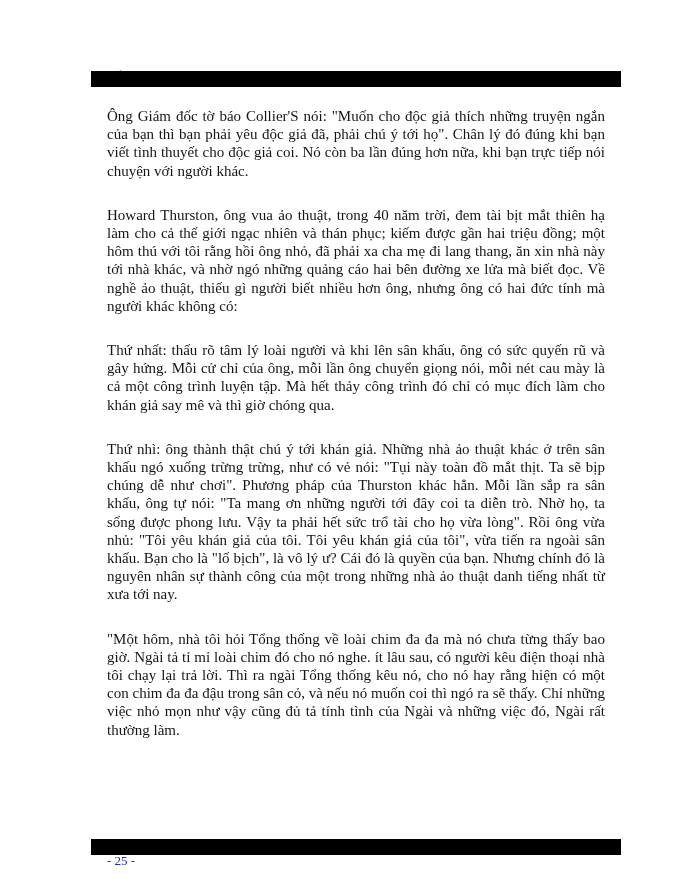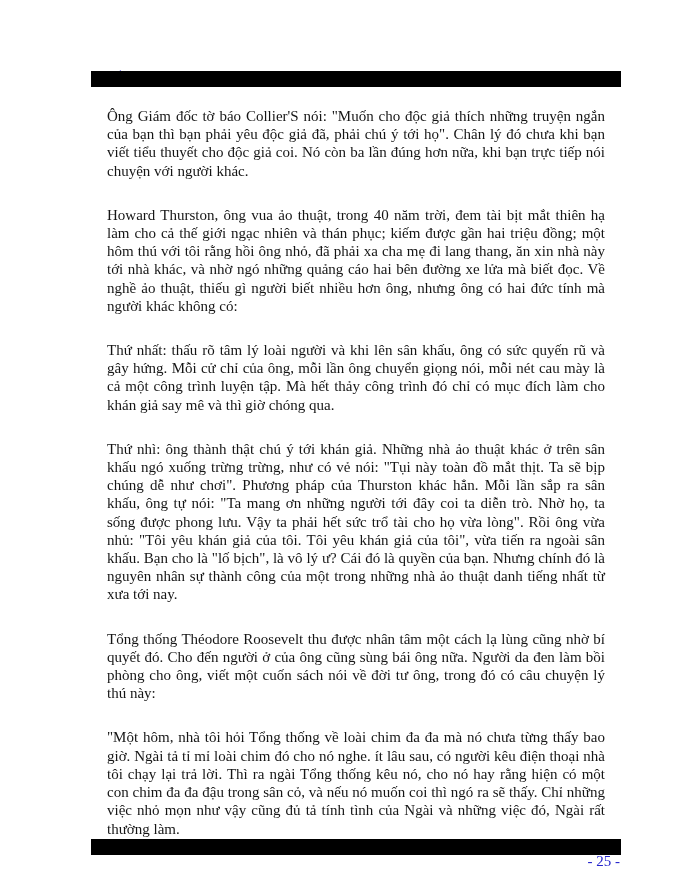--- a/index.html
+++ b/index.html
@@ -53,46 +53,45 @@
   .footer-rule {
     position: absolute;
     left: 75px;
     width: 530px;
     top: 823px;
     height: 3px;
     background: var(--rule-black);
   }
   .footer {
     position: absolute;
-    left: 90px;
+    left: 75px;
     width: 530px;
     top: 829px;
-    text-align: right;
-    font-size: 15px;
+    text-align: left;
+    font-size: 13px;
     color: var(--header-footer-blue);
   }
 </style>
 </head>
 <body>
 
 <div class="page">
 
   <div class="header">
     <span>Đắc Nhân Tâm</span>
     <span>Dale Thurston</span>
   </div>
 
   <div class="header-rule"></div>
 
   <div class="body-text">
-    <p>Ông Giám đốc tờ báo Collier'S nói: "Muốn cho độc giả thích những truyện ngắn của bạn thì bạn phải yêu độc giả đã, phải chú ý tới họ". Chân lý đó chưa khi bạn viết tiểu thuyết cho độc giả coi. Nó còn ba lần đúng hơn nữa, khi bạn trực tiếp nói chuyện với người khác.</p>
+    <p>Ông Giám đốc tờ báo Collier'S nói: "Muốn cho độc giả thích những truyện ngắn của bạn thì bạn phải yêu độc giả đã, phải chú ý tới họ". Chân lý đó đúng khi bạn viết tình thuyết cho độc giả coi. Nó còn ba lần đúng hơn nữa, khi bạn trực tiếp nói chuyện với người khác.</p>
     <p>Howard Thurston, ông vua ảo thuật, trong 40 năm trời, đem tài bịt mắt thiên hạ làm cho cả thế giới ngạc nhiên và thán phục; kiếm được gần hai triệu đồng; một hôm thú với tôi rằng hồi ông nhỏ, đã phải xa cha mẹ đi lang thang, ăn xin nhà này tới nhà khác, và nhờ ngó những quảng cáo hai bên đường xe lửa mà biết đọc. Về nghề ảo thuật, thiếu gì người biết nhiều hơn ông, nhưng ông có hai đức tính mà người khác không có:</p>
     <p>Thứ nhất: thấu rõ tâm lý loài người và khi lên sân khấu, ông có sức quyến rũ và gây hứng. Mỗi cử chỉ của ông, mỗi lần ông chuyển giọng nói, mỗi nét cau mày là cả một công trình luyện tập. Mà hết thảy công trình đó chỉ có mục đích làm cho khán giả say mê và thì giờ chóng qua.</p>
     <p>Thứ nhì: ông thành thật chú ý tới khán giả. Những nhà ảo thuật khác ở trên sân khấu ngó xuống trừng trừng, như có vẻ nói: "Tụi này toàn đồ mắt thịt. Ta sẽ bịp chúng dễ như chơi". Phương pháp của Thurston khác hẳn. Mỗi lần sắp ra sân khấu, ông tự nói: "Ta mang ơn những người tới đây coi ta diễn trò. Nhờ họ, ta sống được phong lưu. Vậy ta phải hết sức trổ tài cho họ vừa lòng". Rồi ông vừa nhủ: "Tôi yêu khán giả của tôi. Tôi yêu khán giả của tôi", vừa tiến ra ngoài sân khấu. Bạn cho là "lố bịch", là vô lý ư? Cái đó là quyền của bạn. Nhưng chính đó là nguyên nhân sự thành công của một trong những nhà ảo thuật danh tiếng nhất từ xưa tới nay.</p>
-    <p>Tổng thống Théodore Roosevelt thu được nhân tâm một cách lạ lùng cũng nhờ bí quyết đó. Cho đến người ở của ông cũng sùng bái ông nữa. Người da đen làm bồi phòng cho ông, viết một cuốn sách nói về đời tư ông, trong đó có câu chuyện lý thú này:</p>
     <p>"Một hôm, nhà tôi hỏi Tổng thống về loài chim đa đa mà nó chưa từng thấy bao giờ. Ngài tả tỉ mỉ loài chim đó cho nó nghe. ít lâu sau, có người kêu điện thoại nhà tôi chạy lại trả lời. Thì ra ngài Tổng thống kêu nó, cho nó hay rằng hiện có một con chim đa đa đậu trong sân cỏ, và nếu nó muốn coi thì ngó ra sẽ thấy. Chỉ những việc nhỏ mọn như vậy cũng đủ tả tính tình của Ngài và những việc đó, Ngài rất thường làm.</p>
   </div>
 
   <div class="footer-rule"></div>
 
   <div class="footer">
     <span>- 25 -</span>
   </div>
 
 </div>

